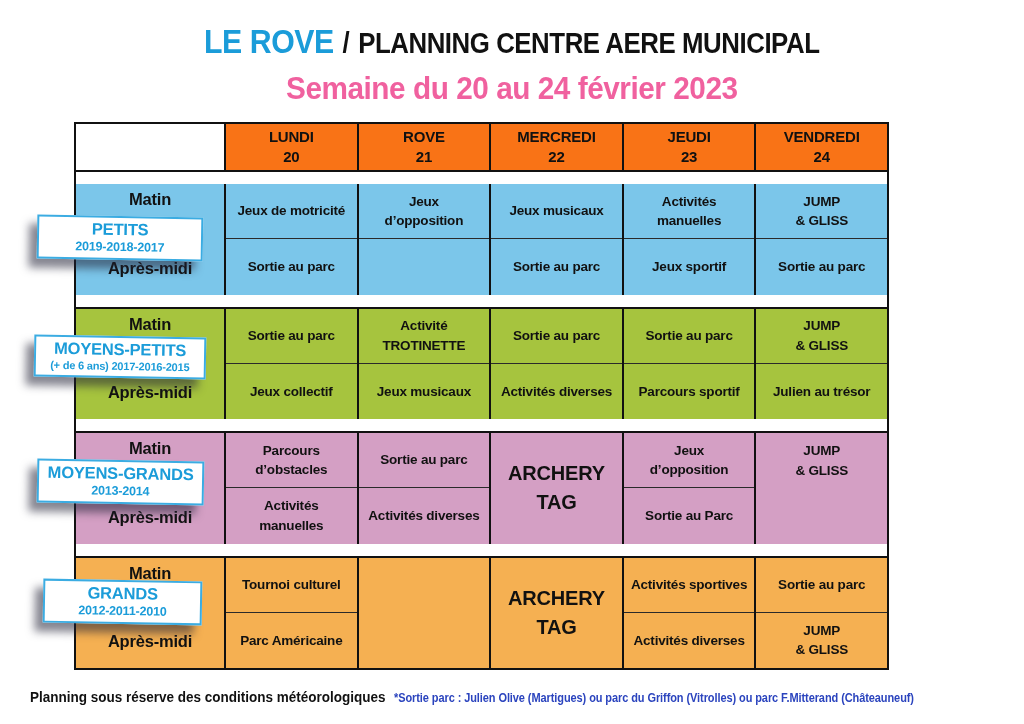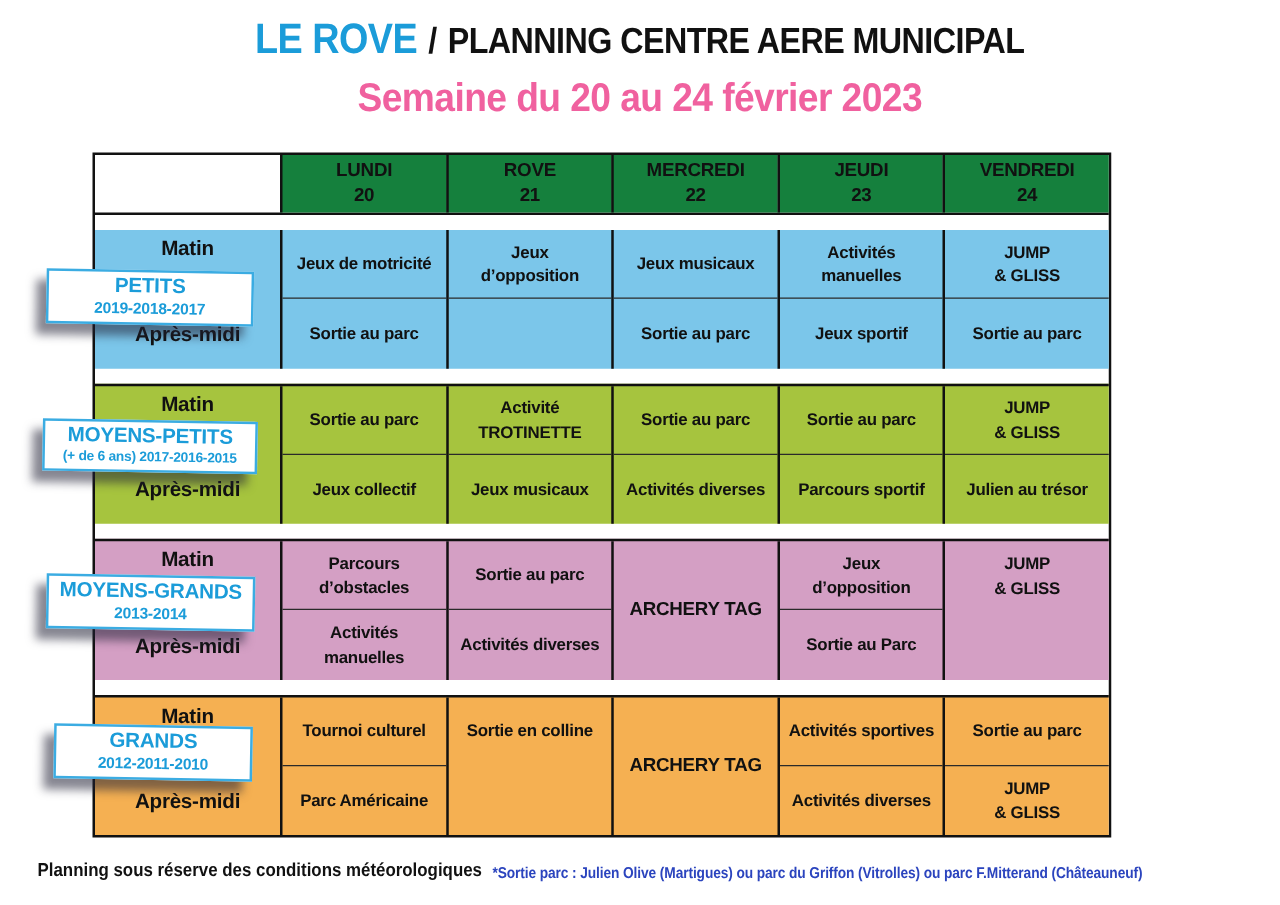--- a/index.html
+++ b/index.html
@@ -1,42 +1,42 @@
 <!DOCTYPE html>
 <html><head>
 <meta charset="utf-8">
 <style>
   html,body{margin:0;padding:0;background:#fff;}
   .page{
     position:relative;width:1024px;height:724px;background:#fff;overflow:hidden;
     font-family:"Liberation Sans","DejaVu Sans",sans-serif;color:#111;
   }
   
-  .header{position:absolute;top:12px;left:0;width:100%;text-align:center;}
+  .header{position:absolute;top:22px;left:0;width:100%;text-align:center;}
   .title-line{
     display:inline-block;transform:scaleX(0.89);transform-origin:center;
     font-weight:bold;white-space:nowrap;letter-spacing:-0.5px;
   }
   .title-brand{font-size:34px;color:#1B9CD9;}
   .title-sep{font-size:29px;color:#111;font-weight:bold;padding:0 6px;}
   .title-main{font-size:29px;color:#111;}
   .subtitle{
     display:inline-block;margin-top:9px;transform:scaleX(0.93);transform-origin:center;
     font-size:32px;font-weight:bold;color:#F0619F;white-space:nowrap;letter-spacing:-0.5px;
   }
   
   .planning-table{
     position:absolute;left:74px;top:122px;width:815px;height:548px;
     box-sizing:border-box;border:2px solid #111;display:flex;flex-direction:column;background:#fff;
   }
   .thead{flex:none;height:46px;display:grid;grid-template-columns:148px repeat(5,1fr);border-bottom:2px solid #111;}
   .thead>*+*{border-left:2px solid #111;}
   .day-head{
     display:flex;flex-direction:column;align-items:center;justify-content:center;
-    font-weight:bold;font-size:15px;line-height:1.35;background:#15803d;letter-spacing:-0.2px;
+    font-weight:bold;font-size:15px;line-height:1.35;background:#f97316;letter-spacing:-0.2px;
   }
   .section{flex:1;display:grid;grid-template-columns:148px repeat(5,1fr);margin-top:12px;}
   .section+.section{border-top:2px solid #111;}
   .section>*+*{border-left:2px solid #111;}
   .g0{background:#7BC6EA;}
   .g1{background:#A6C43E;}
   .g2{background:#D49FC4;}
   .g3{background:#F5B052;}
   .period-col{position:relative;}
   .matin,.apm{
@@ -46,21 +46,21 @@
   .matin{top:6px;}
   .apm{bottom:17px;}
   .day-col{display:flex;flex-direction:column;}
   .cell{
     display:flex;align-items:center;justify-content:center;text-align:center;
     font-weight:bold;font-size:13.5px;line-height:1.45;letter-spacing:-0.2px;
     white-space:pre-line;padding:1px 2px;box-sizing:border-box;
   }
   .cell.top{height:50%;border-bottom:1px solid #2a2a2a;}
   .cell.bot{height:50%;}
-  .cell.full{height:100%;font-size:15px;}
+  .cell.full{height:100%;font-size:20px;}
   
   .group-badge{
     position:absolute;z-index:5;background:#fff;border:2px solid #3BACE2;
     color:#1B9CD9;text-align:center;padding:2px 1px 3px 1px;box-sizing:border-box;
     transform:rotate(1deg);box-shadow:-8px 9px 8px rgba(35,35,55,0.55);
   }
   .badge-name{font-weight:bold;font-size:16.5px;line-height:1.2;letter-spacing:-0.2px;}
   .badge-years{font-weight:bold;font-size:12.5px;line-height:1.2;letter-spacing:-0.2px;}
   .badge-petits{left:37px;top:216px;width:166px;}
   .badge-moyens-petits{left:34px;top:336px;width:172px;}
@@ -208,21 +208,20 @@
     <div class="section g3">
       <div class="period-col">
         <div class="matin">Matin</div>
         <div class="apm">Après-midi</div>
       </div>
       <div class="day-col">
         <div class="cell top">Tournoi culturel</div>
         <div class="cell bot">Parc Américaine</div>
       </div>
       <div class="day-col">
-        <div class="cell bot">Sortie en colline</div>
       </div>
       <div class="day-col">
         <div class="cell full">ARCHERY TAG</div>
       </div>
       <div class="day-col">
         <div class="cell top">Activités sportives</div>
         <div class="cell bot">Activités diverses</div>
       </div>
       <div class="day-col">
         <div class="cell top">Sortie au parc</div>

